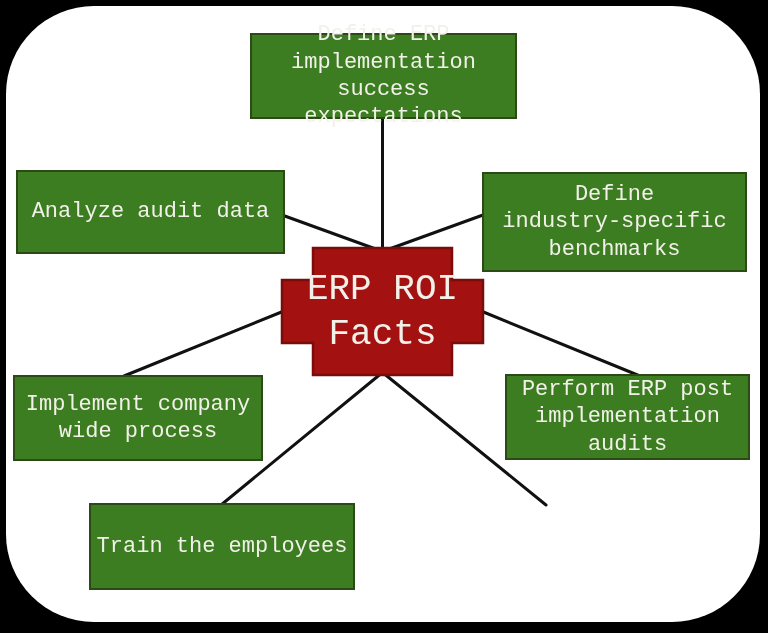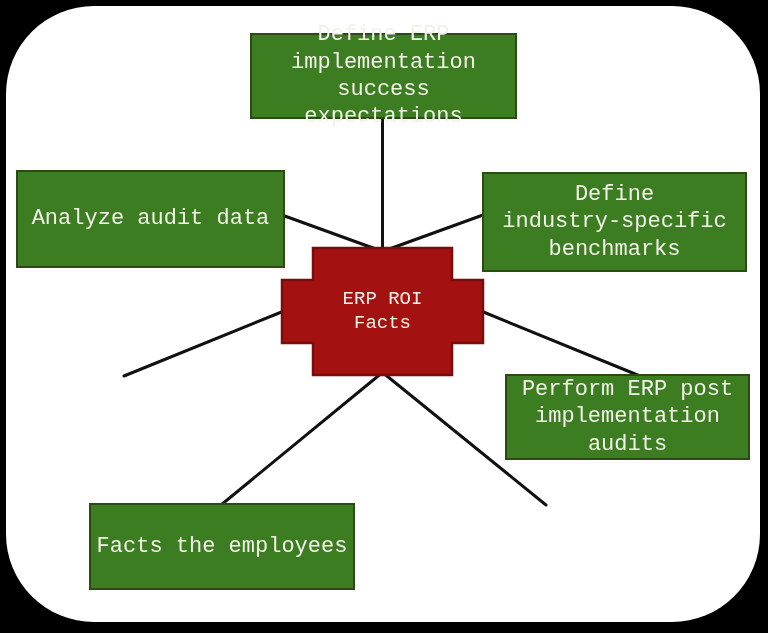--- a/index.html
+++ b/index.html
@@ -43,33 +43,33 @@
     color: var(--text, #f2f1e9);
     display: flex;
     align-items: center;
     justify-content: center;
     text-align: center;
     font-size: 22px;
     line-height: 1.24;
   }
   .node .label { white-space: pre-line; }
   .node-top { left: 250px; top: 33px;  width: 267px; height: 86px; }
-  .node-ul  { left: 16px;  top: 170px; width: 269px; height: 98px; }
+  .node-ul  { left: 16px;  top: 170px; width: 269px; height: 84px; }
   .node-ur  { left: 482px; top: 172px; width: 265px; height: 100px; }
   .node-ml  { left: 13px;  top: 375px; width: 250px; height: 86px; }
   .node-mr  { left: 505px; top: 374px; width: 245px; height: 86px; align-items: flex-end; }
   .node-bl  { left: 89px;  top: 503px; width: 266px; height: 87px; }
   .node-br  { left: 421px; top: 504px; width: 266px; height: 86px; }
   .hub-label {
     position: absolute;
     left: 282px; top: 248px; width: 201px; height: 128px;
     display: flex; align-items: center; justify-content: center;
     text-align: center;
     color: var(--text, #f2f1e9);
-    font-size: 19px;
+    font-size: 36px;
     line-height: 1.26;
     white-space: pre-line;
   }
 </style>
 </head>
 <body>
 
 <div class="canvas-bg"></div>
 
 <div class="diagram">
@@ -94,28 +94,32 @@
   <div class="node node-ul">
     <span class="label">Analyze audit data</span>
   </div>
 
   <div class="node node-ur">
     <span class="label">Define
 industry-specific
 benchmarks</span>
   </div>
 
+  <div class="node node-ml">
+    <span class="label">Implement company
+wide process</span>
+  </div>
 
   <div class="node node-mr">
     <span class="label">Perform ERP post
 implementation
 audits</span>
   </div>
 
   <div class="node node-bl">
-    <span class="label">Facts the employees</span>
+    <span class="label">Train the employees</span>
   </div>
 
 
   <div class="hub-label">ERP ROI
 Facts</div>
 
 </div>
 
 </body></html>

